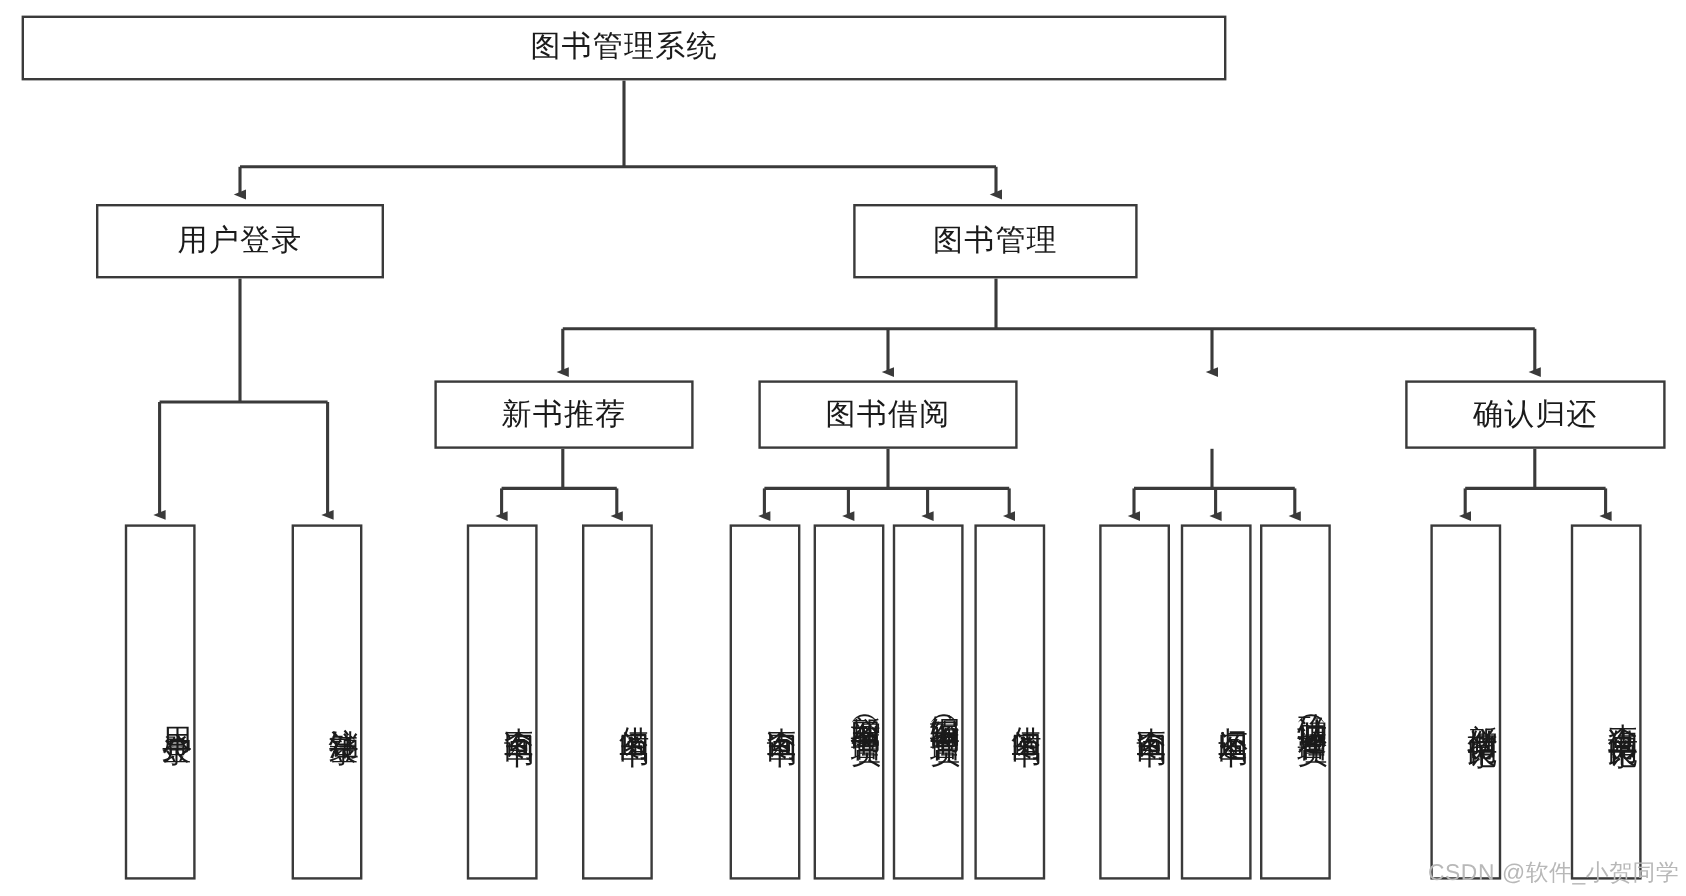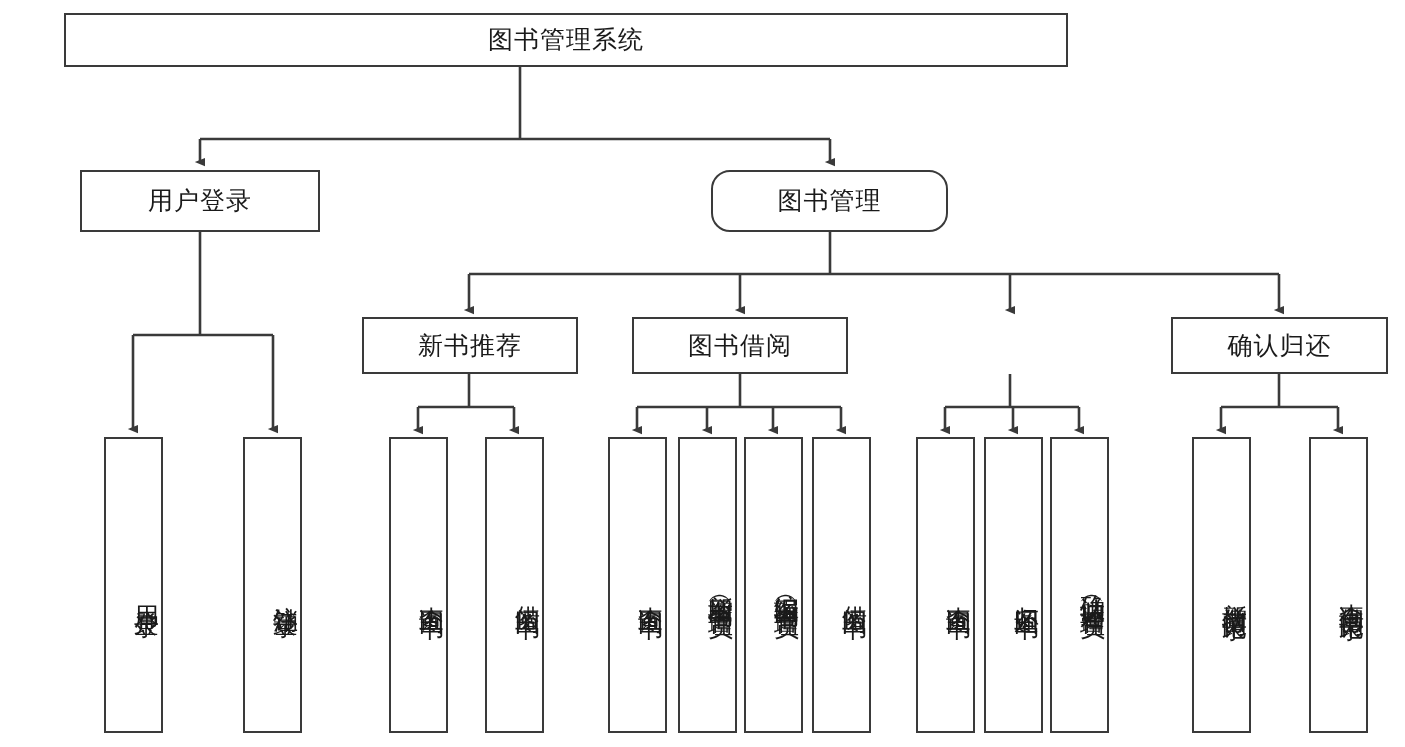--- a/index.html
+++ b/index.html
@@ -113,28 +113,28 @@
       <path d="M1013,407 L1013,430" marker-end="url(#arrow)"></path>
       <path d="M1079,407 L1079,430" marker-end="url(#arrow)"></path>
 
       <path d="M1279,374 L1279,407"></path>
       <path d="M1221,407 L1338,407"></path>
       <path d="M1221,407 L1221,430" marker-end="url(#arrow)"></path>
       <path d="M1338,407 L1338,430" marker-end="url(#arrow)"></path>
     </g>
   </svg>
 
-  <div class="node horiz" style="left:18px; top:13px; width:1004px; height:54px;margin-left:46px;">
+  <div class="node horiz" style="left:18px; top:13px; width:1004px; height:54px;">
     <span class="lbl">图书管理系统</span>
   </div>
 
   <div class="node horiz" style="left:80px; top:170px; width:240px; height:62px;">
     <span class="lbl">用户登录</span>
   </div>
-  <div class="node horiz" style="left:711px; top:170px; width:237px; height:62px;border-radius:19px;">
+  <div class="node horiz" style="left:711px; top:170px; width:237px; height:62px;">
     <span class="lbl">图书管理</span>
   </div>
 
   <div class="node horiz" style="left:632px; top:317px; width:216px; height:57px;">
     <span class="lbl">图书借阅</span>
   </div>
   <div class="node horiz" style="left:362px; top:317px; width:216px; height:57px;">
     <span class="lbl">新书推荐</span>
   </div>
   <div class="node horiz" style="left:1171px; top:317px; width:217px; height:57px;">
@@ -178,14 +178,15 @@
     <span class="lbl">确认归还（管理员）</span>
   </div>
 
   <div class="node vert" style="left:1192px; top:437px; width:59px; height:296px;">
     <span class="lbl">新增借阅记录</span>
   </div>
   <div class="node vert" style="left:1309px; top:437px; width:59px; height:296px;">
     <span class="lbl">查询借阅记录</span>
   </div>
 
+  <div class="watermark" style="left:1190px; top:714px;">CSDN @软件_小贺同学</div>
 
 </div>
 
 </body></html>

